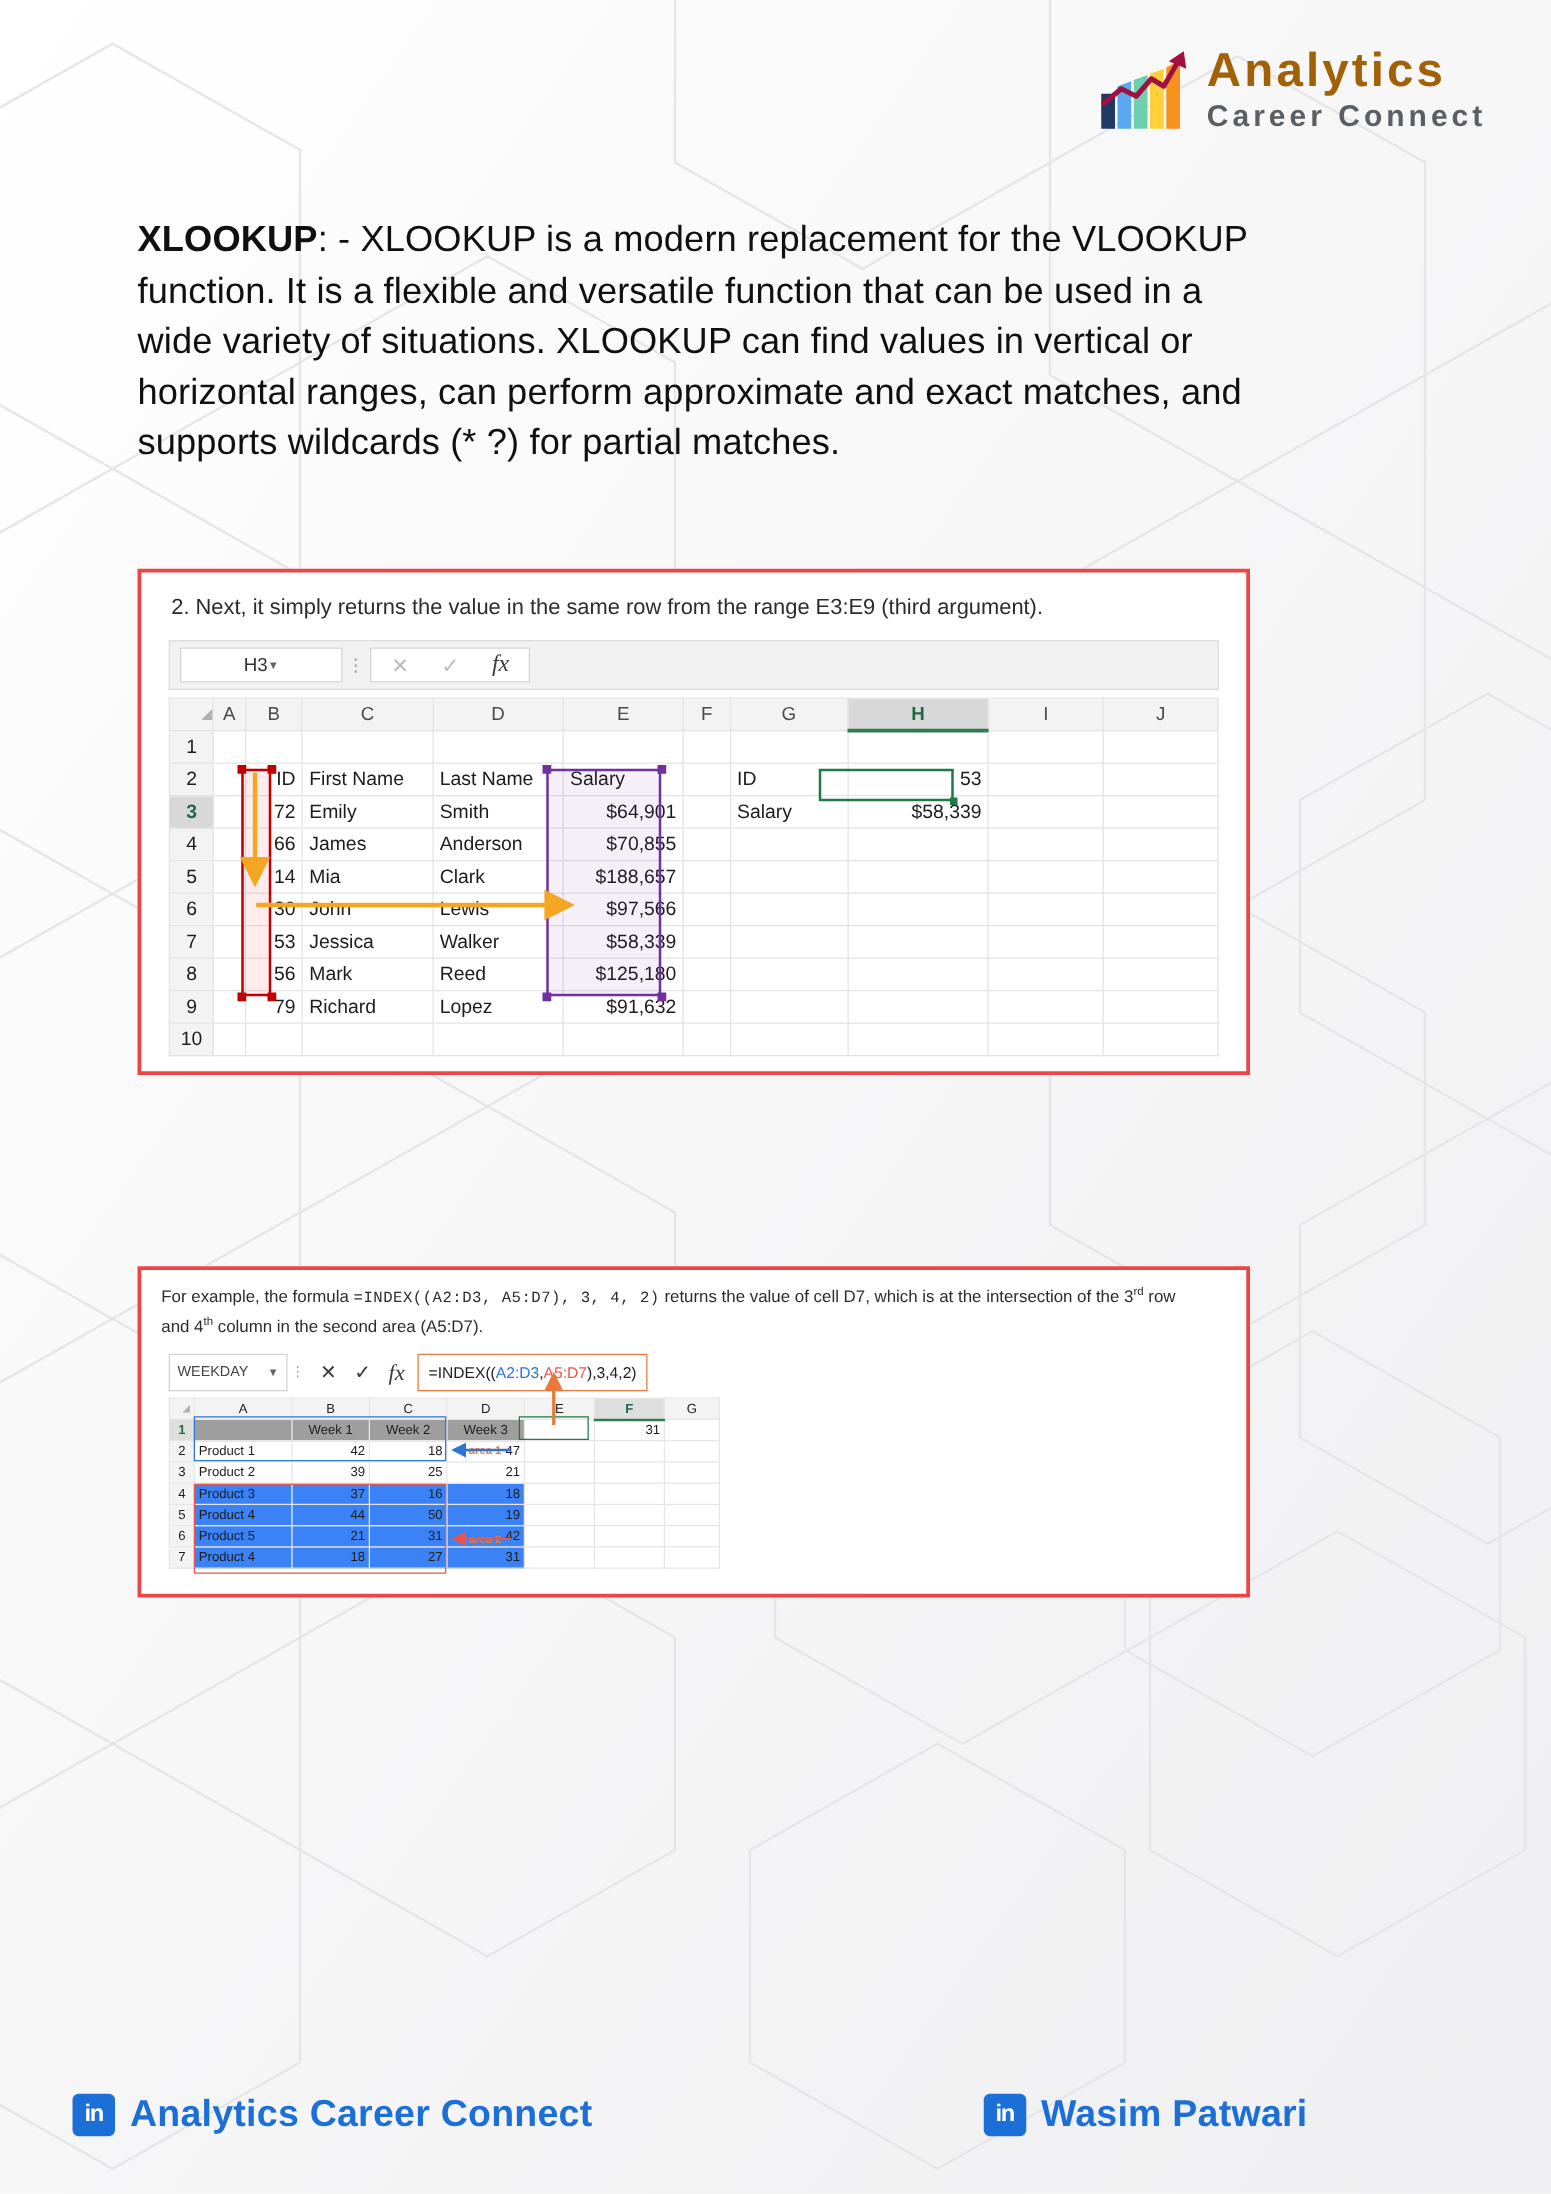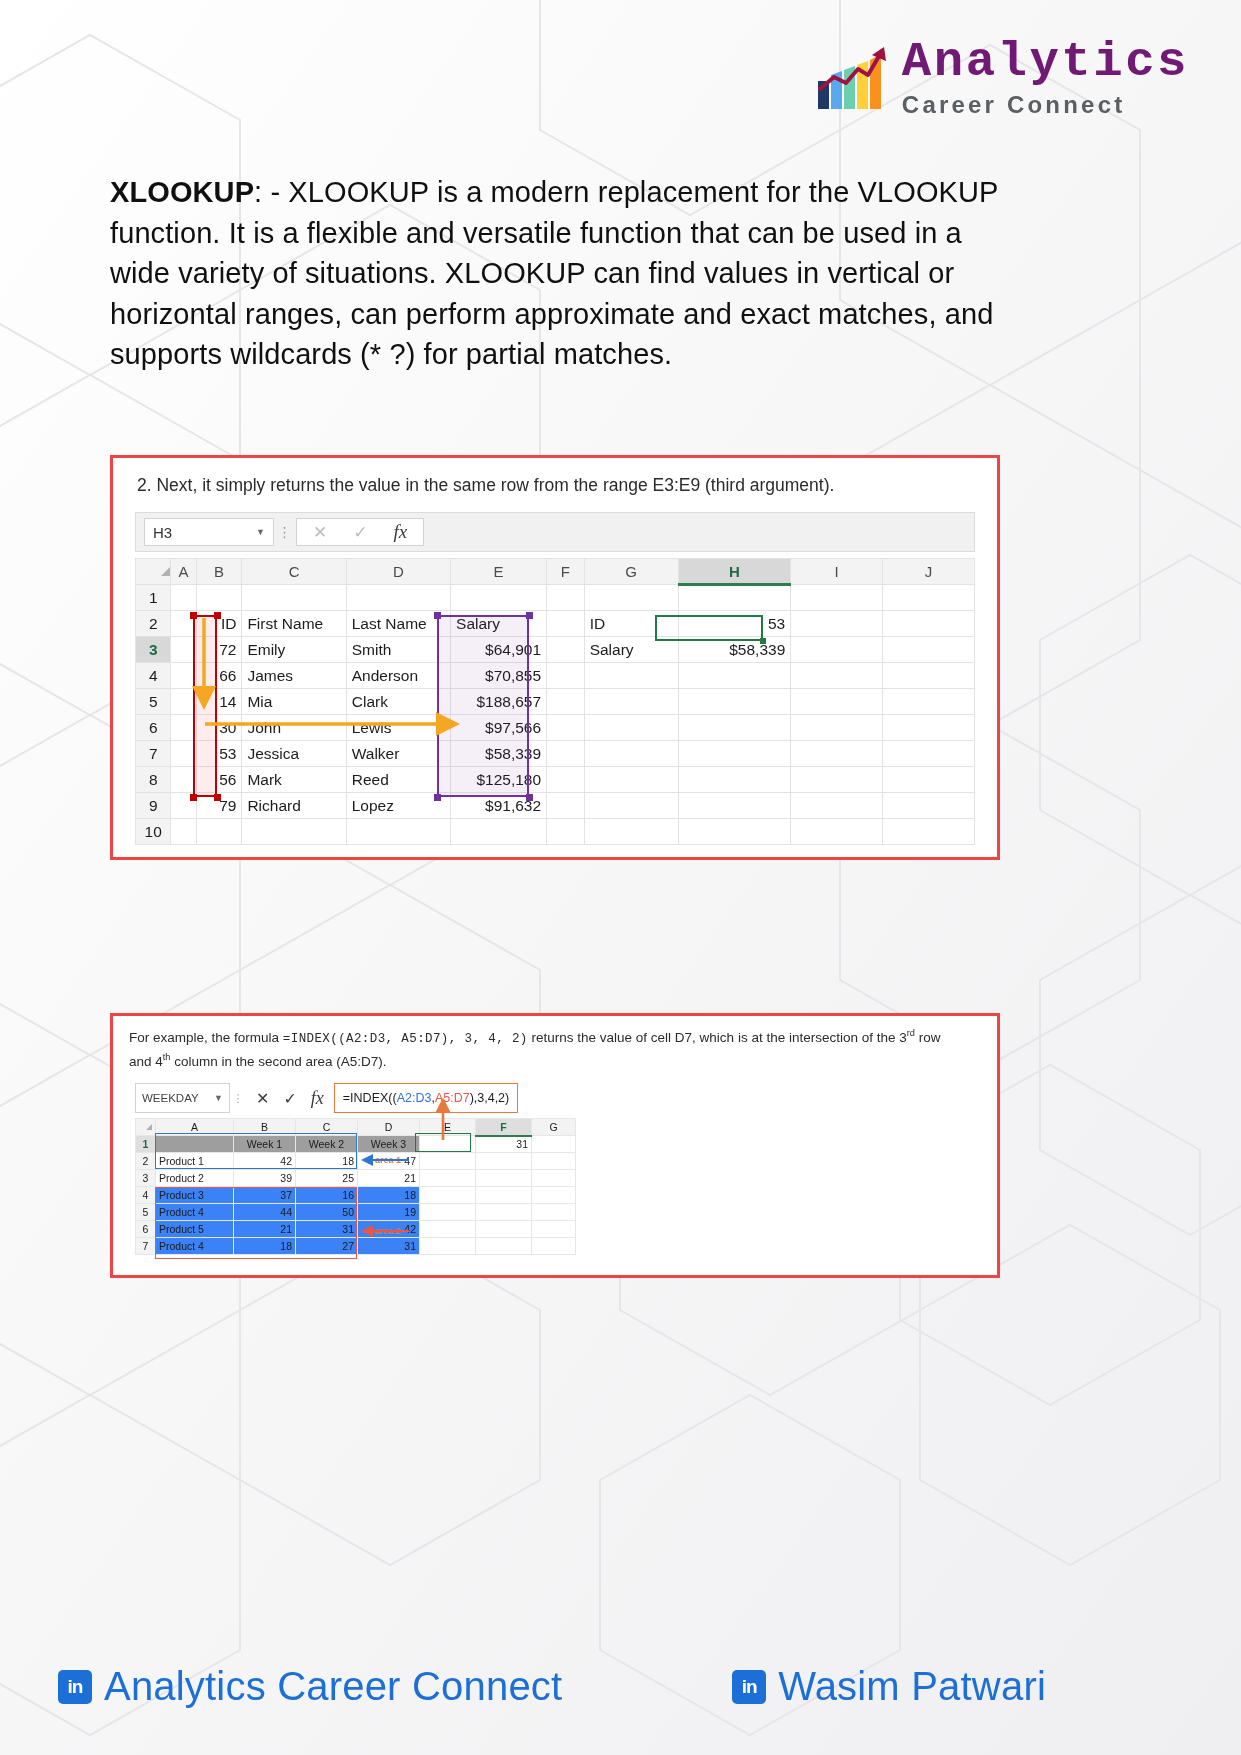--- a/index.html
+++ b/index.html
@@ -17,23 +17,22 @@
   .page { position:relative; z-index:2; width:1241px; height:1755px; }
 
   
   .logo-wrap {
     position:absolute; top:38px; right:52px;
     display:flex; align-items:center; gap:12px;
   }
   .logo-mark { width:74px; height:66px; position:relative; }
   .logo-text { display:flex; flex-direction:column; line-height:1; }
   .logo-title {
-    font-size:49px; font-weight:bold; color:#701a75;
+    font-size:38px; font-weight:bold; color:#a16207;
     letter-spacing:2.5px;
-    font-family:Liberation Mono, monospace;
   }
   .logo-sub {
     font-size:24px; font-weight:bold; color:#5a5f63;
     letter-spacing:3.2px; margin-top:6px;
   }
 
   
   .para {
     position:absolute;
     font-size:29px;
@@ -63,21 +62,21 @@
   sup { font-size:.68em; vertical-align:super; }
 
   
   .xl1 { margin:14px 22px 0 22px; }
   .formula-bar {
     display:flex; align-items:stretch; height:40px;
     background:#f1f1f1; border:1px solid #dcdcdc;
   }
   .name-box {
     width:130px; background:#fff; border:1px solid #d2d2d2; margin:5px 0 5px 8px;
-    display:flex; align-items:center; justify-content:space-between;
+    display:flex; align-items:center; justify-content:center;
     padding:0 8px; font-size:15px; color:#333;
   }
   .nb-caret { font-size:9px; color:#666; }
   .fb-dots { width:22px; display:flex; align-items:center; justify-content:center;
              color:#9a9a9a; font-size:14px; letter-spacing:1px;}
   .fb-icons {
     display:flex; align-items:center; gap:26px; background:#fff;
     border:1px solid #d2d2d2; margin:5px 0; padding:0 16px;
     color:#bdbdbd; font-size:17px;
   }
@@ -156,21 +155,21 @@
   .footer { position:absolute; left:0; bottom:0; width:1104px; height:120px; }
   .fl, .fr { position:absolute; display:flex; align-items:center; gap:12px; }
   .fl { left:58px; bottom:46px; }
   .fr { right:58px; bottom:46px; }
   .in-badge {
     width:34px; height:34px; background:#1c6fd6; border-radius:5px;
     color:#fff; font-weight:bold; font-size:19px;
     display:flex; align-items:center; justify-content:center;
     font-family:"Liberation Sans", sans-serif; letter-spacing:-1px;
   }
-  .f-text { font-size:40px; font-weight:normal; color:#1c6fd6; letter-spacing:.2px; }
+  .f-text { font-size:30px; font-weight:bold; color:#1c6fd6; letter-spacing:.2px; }
 </style>
 </head>
 <body>
 
 <div class="bg-hex">
   <svg viewBox="0 0 1241 1755" preserveAspectRatio="none">
     <defs>
       <linearGradient id="gg" x1="0" y1="0" x2="1" y2="1">
         <stop offset="0%" stop-color="#ffffff"></stop>
         <stop offset="45%" stop-color="#f7f7f8"></stop>

